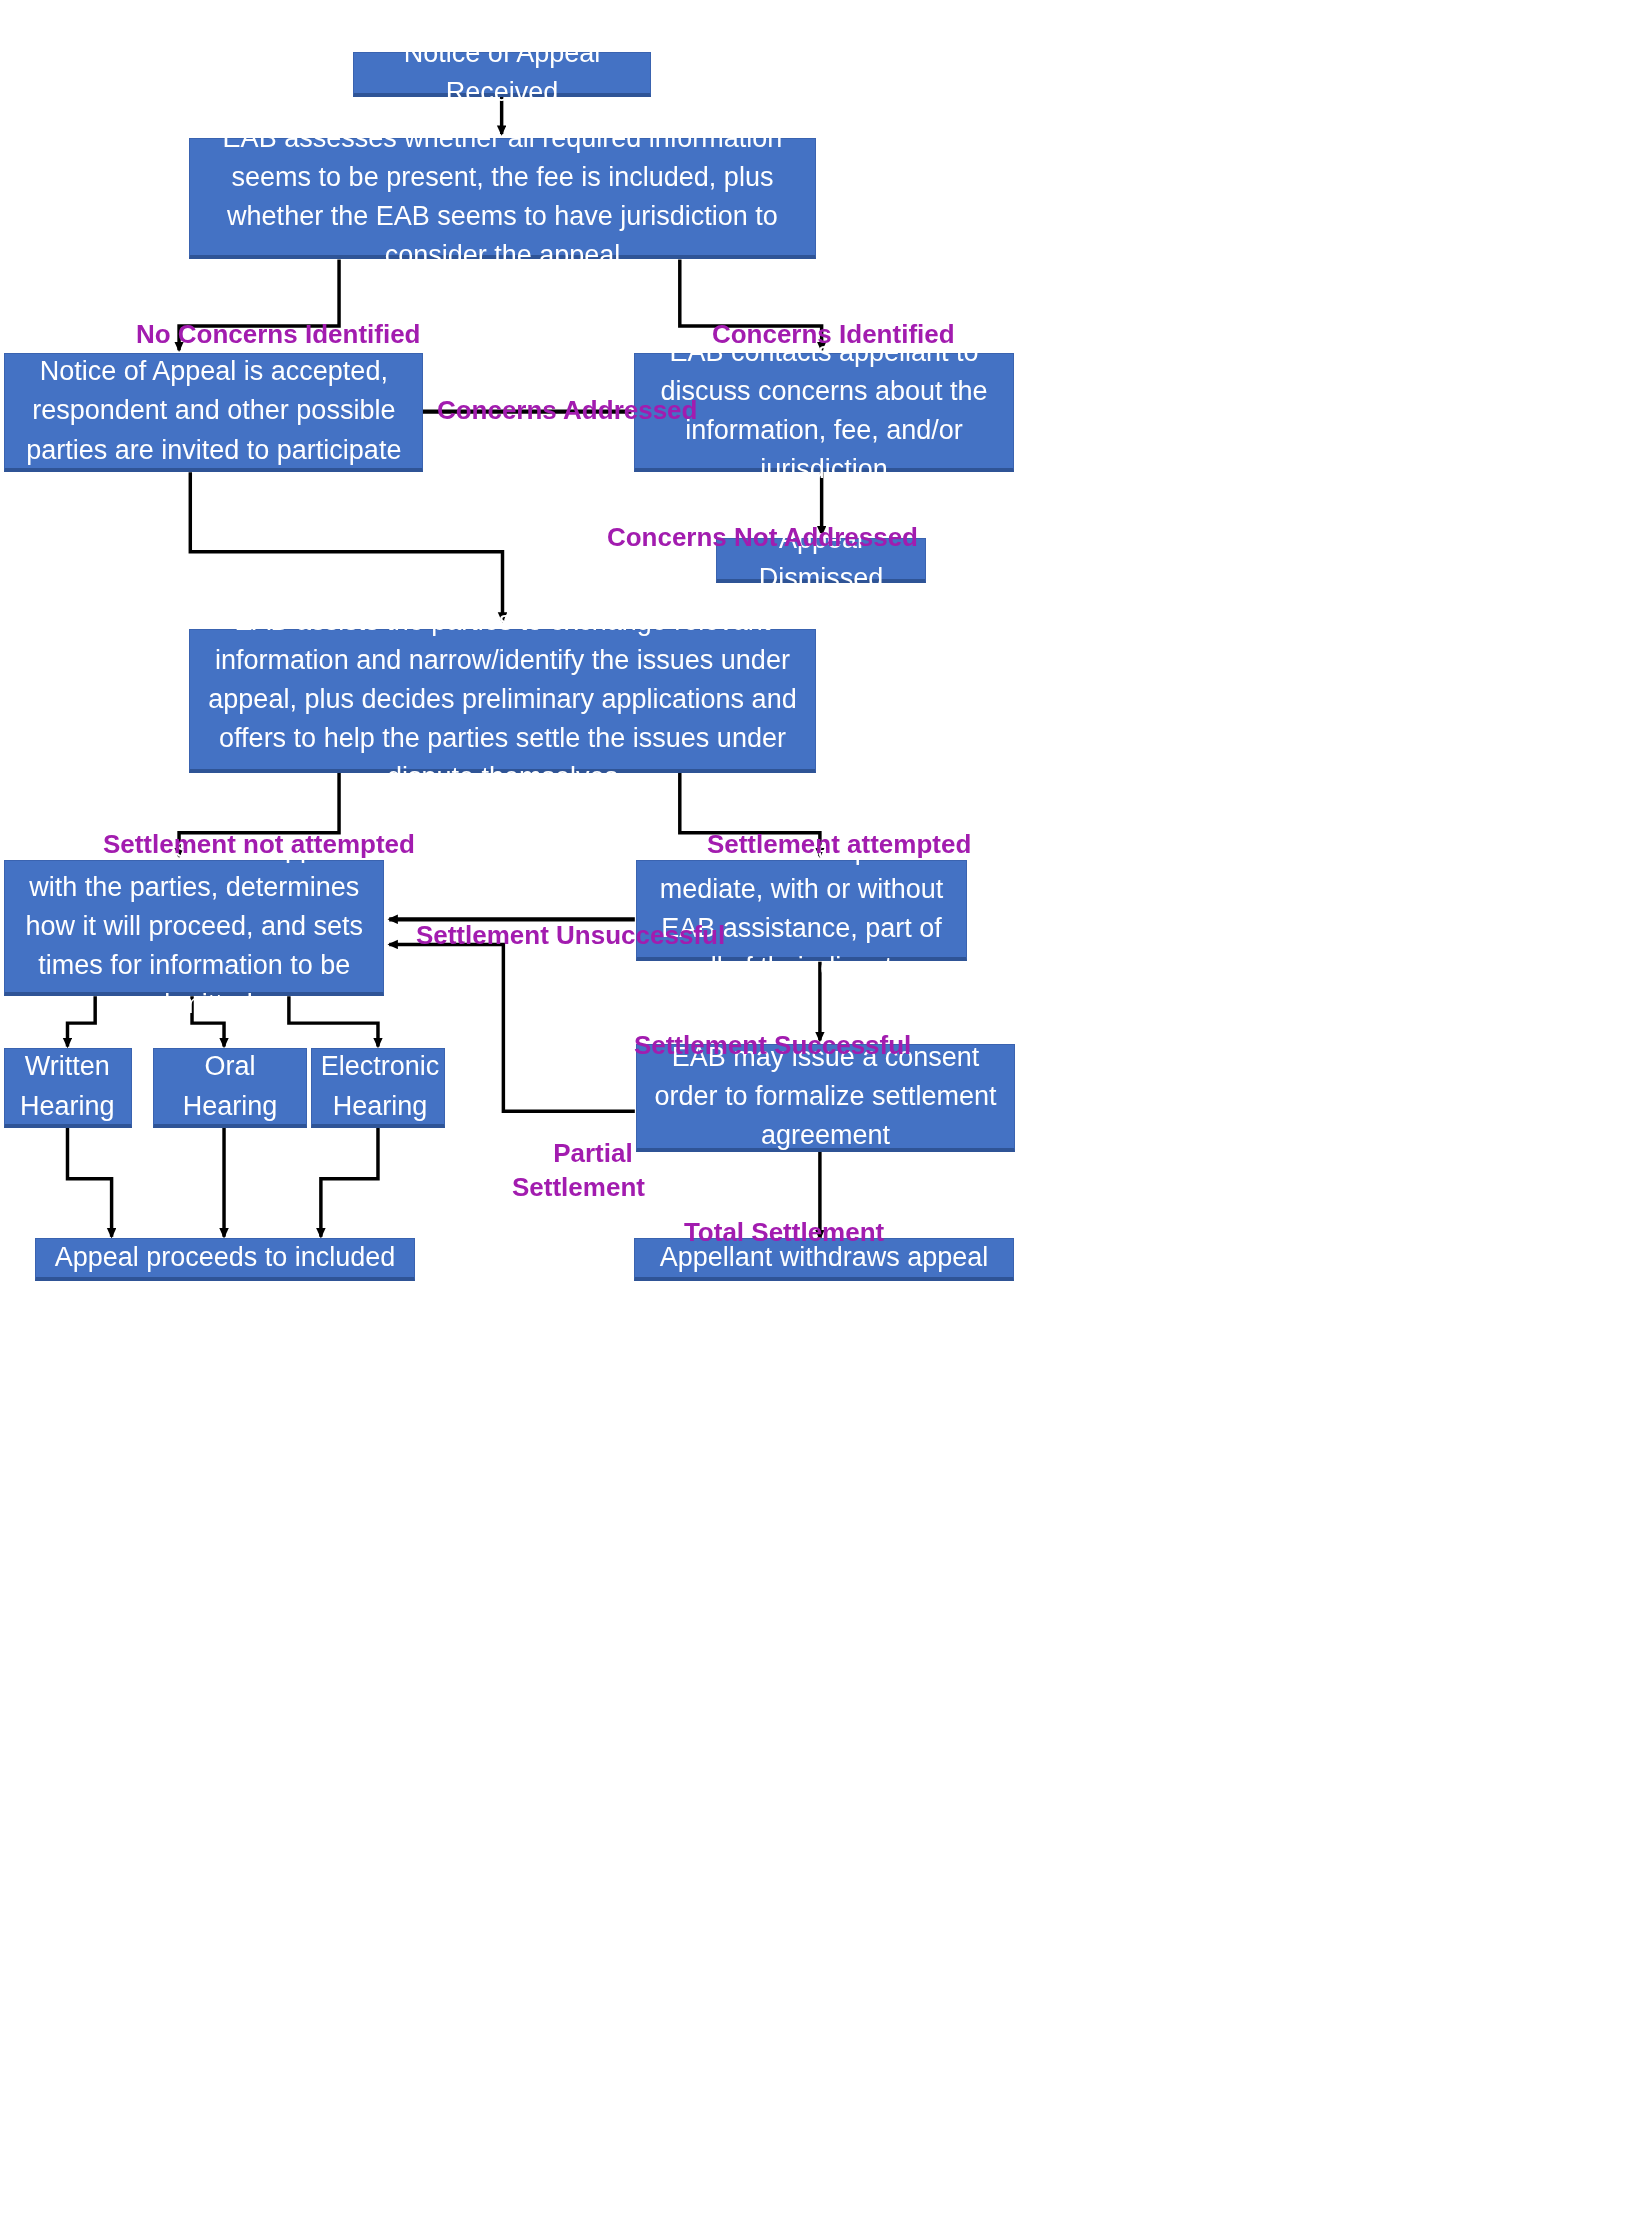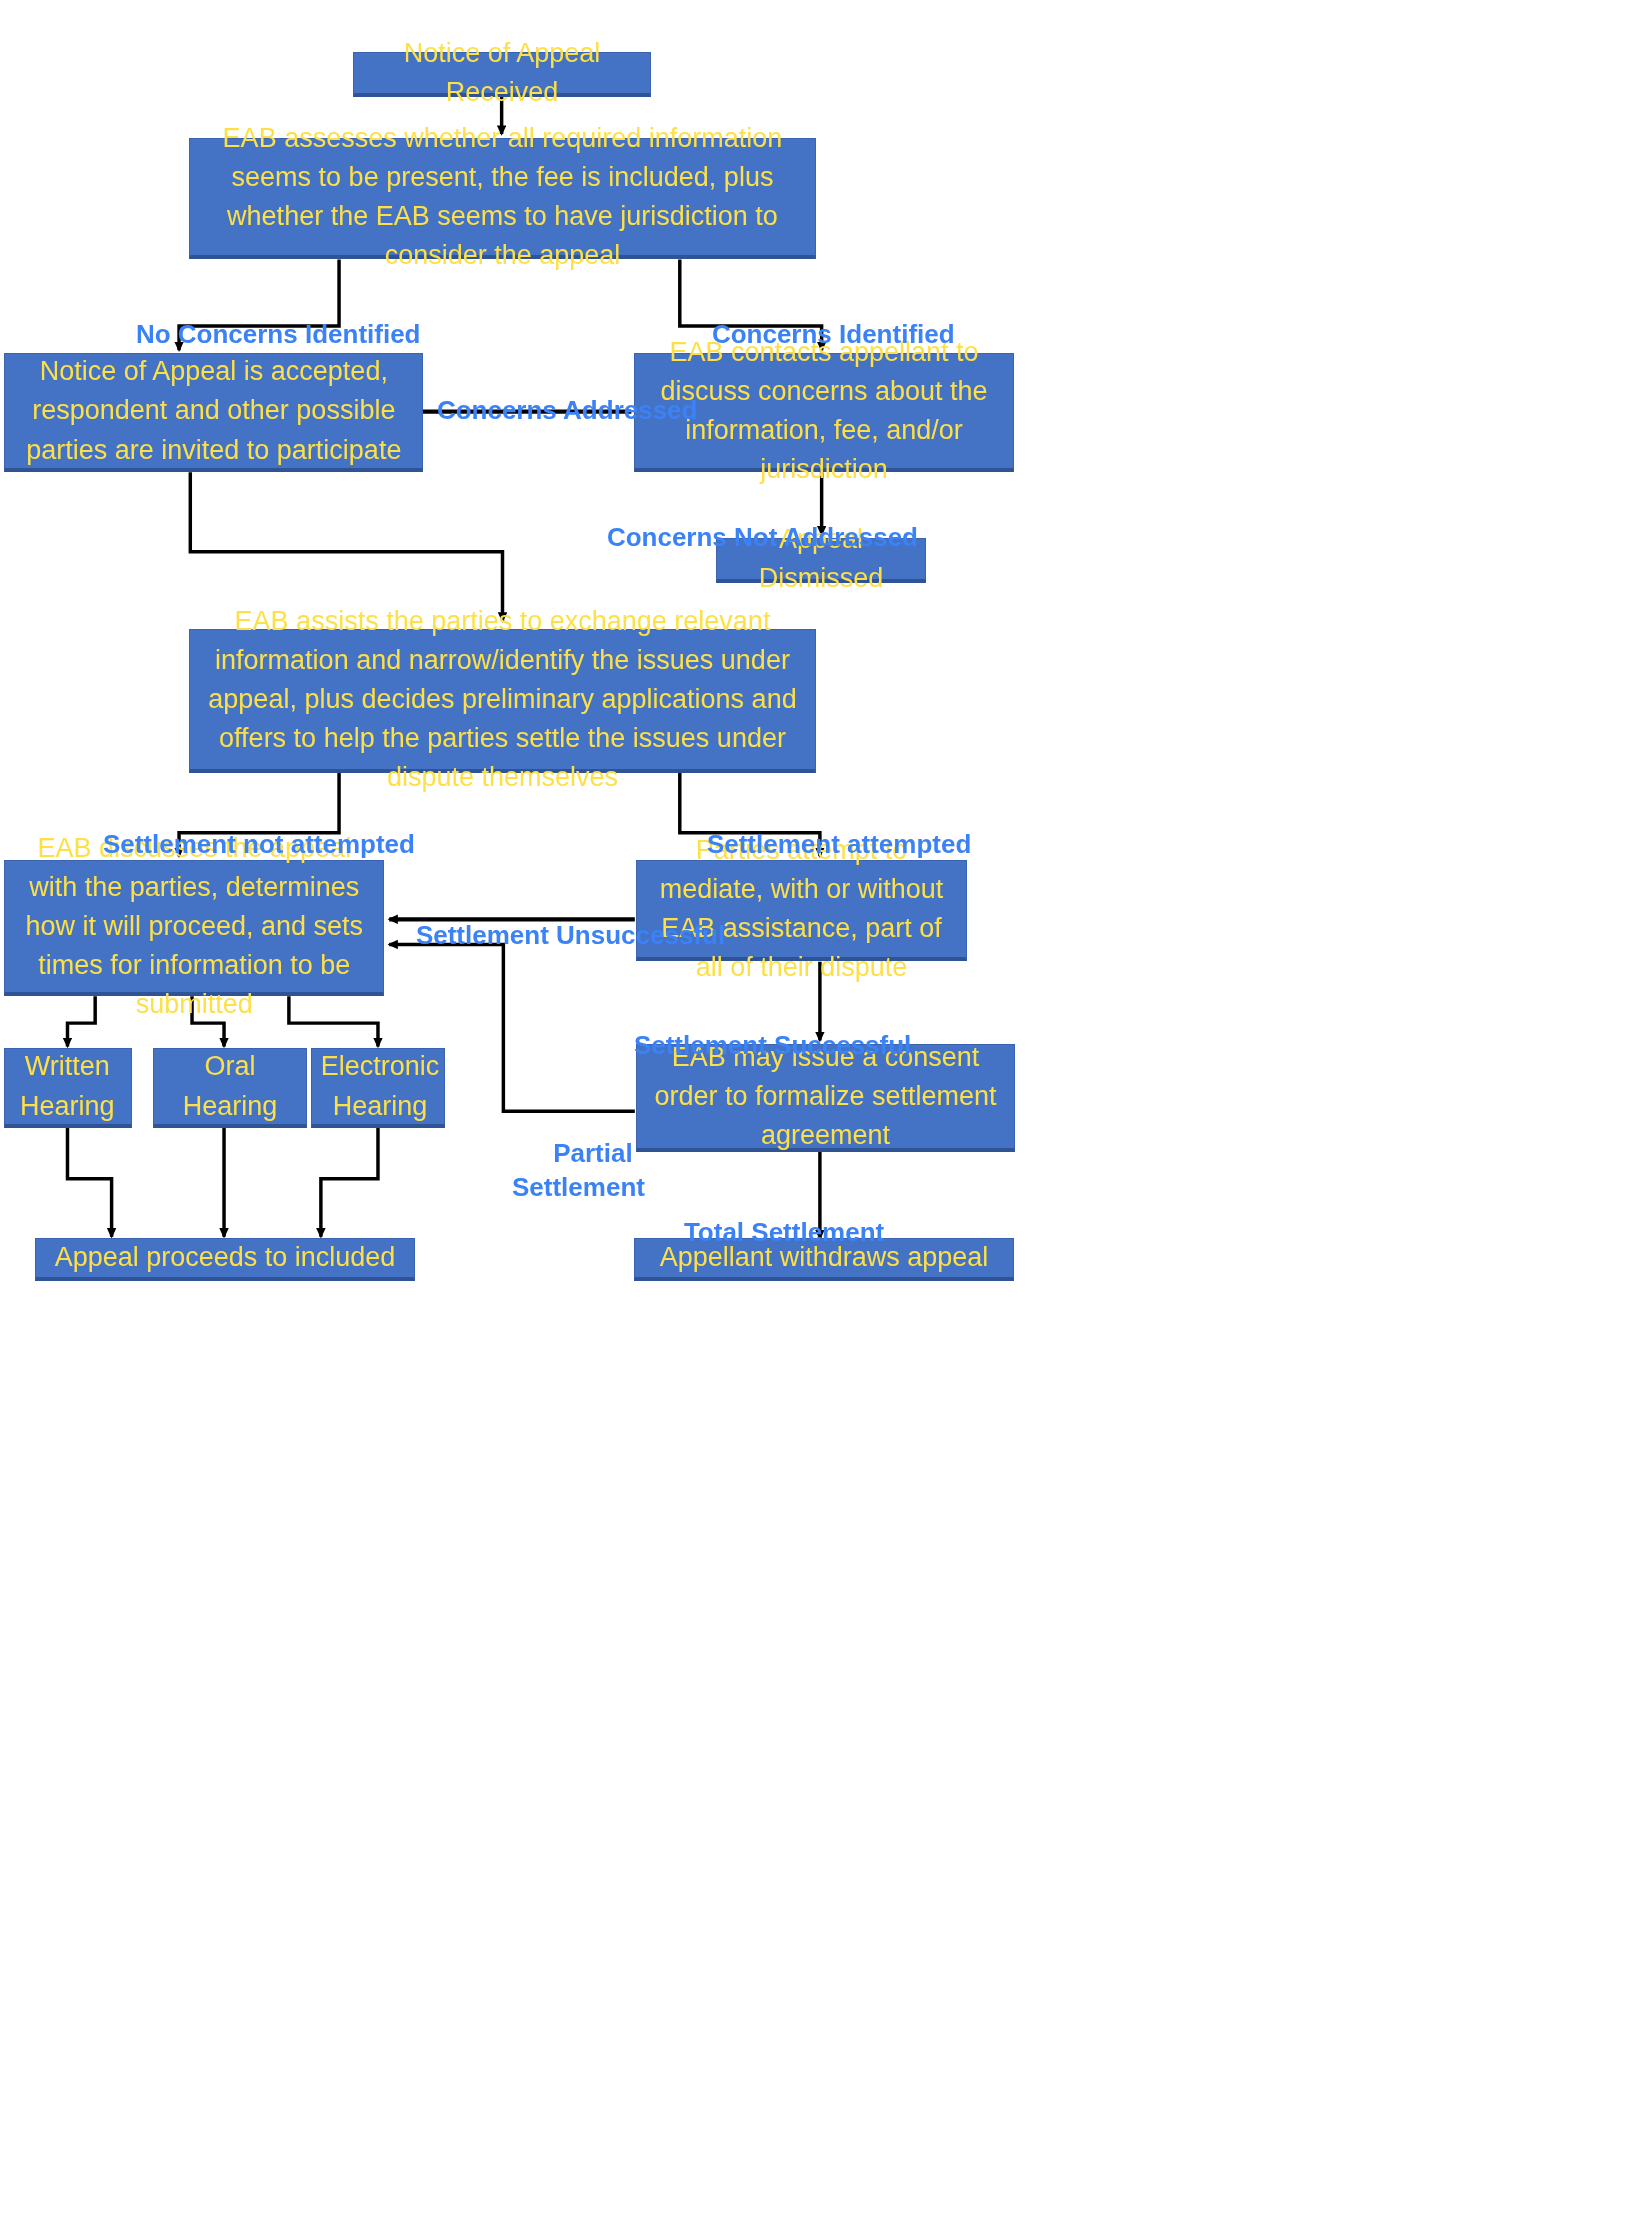--- a/index.html
+++ b/index.html
@@ -16,33 +16,33 @@
     height: 2214px;
     background: #ffffff;
     overflow: hidden;
   }
   .node {
     position: absolute;
     box-sizing: border-box;
     background: #4472C4;
     border: 1.7px solid #3A63B0;
     border-bottom: 4.3px solid #2F5496;
-    color: #fde047;
+    color: #ffffff;
     display: flex;
     align-items: center;
     justify-content: center;
     text-align: center;
     font-size: 27px;
     line-height: 1.45;
     padding: 5.2px 12px;
     font-family: "Liberation Sans", sans-serif;
   }
   .edge-label {
     position: absolute;
-    color: #3b82f6;
+    color: #a21caf;
     font-size: 26px;
     font-weight: bold;
     line-height: 1.3;
     white-space: pre;
     font-family: "Liberation Sans", sans-serif;
   }
   .edge-label.center { text-align: center; }
   svg.wires {
     position: absolute;
     left: 0;

